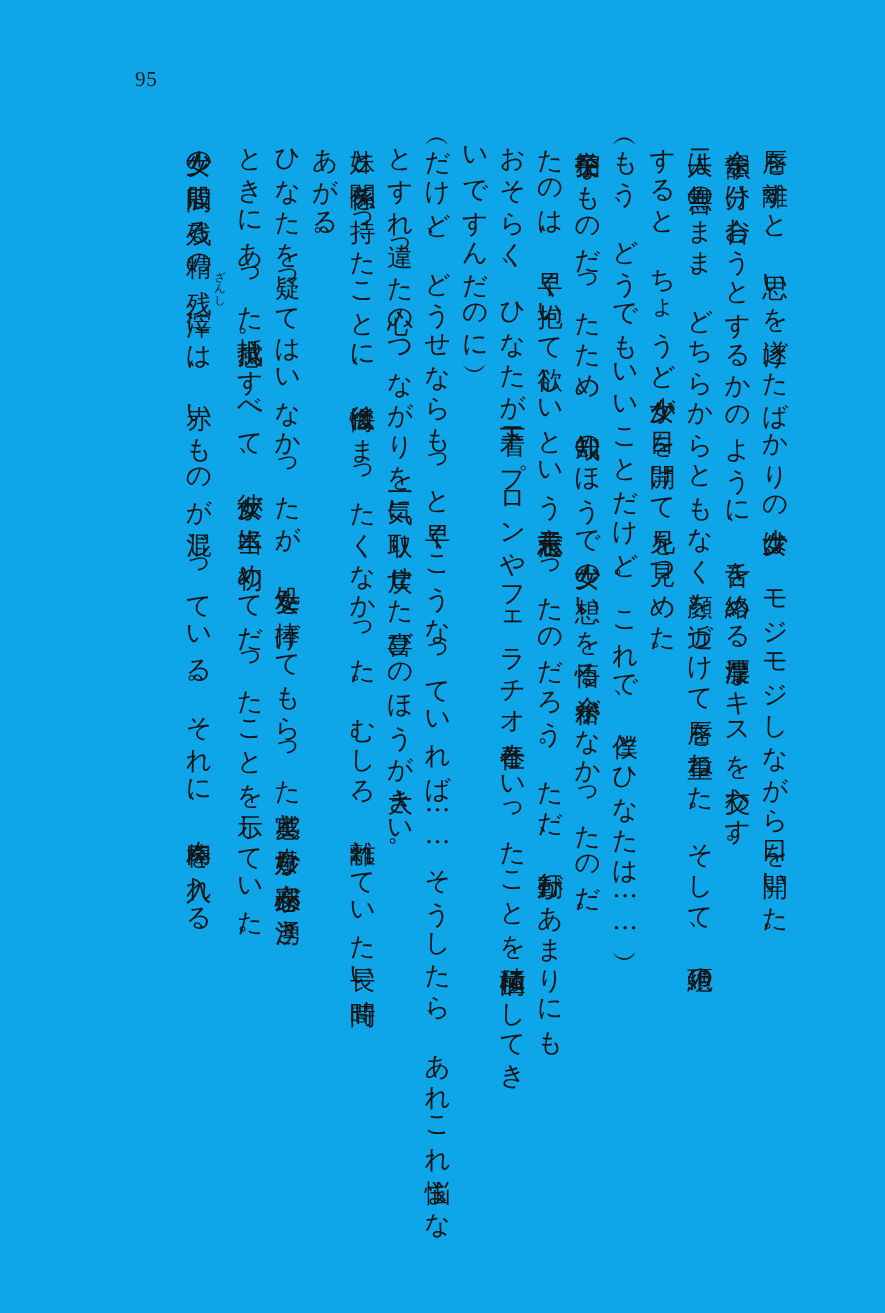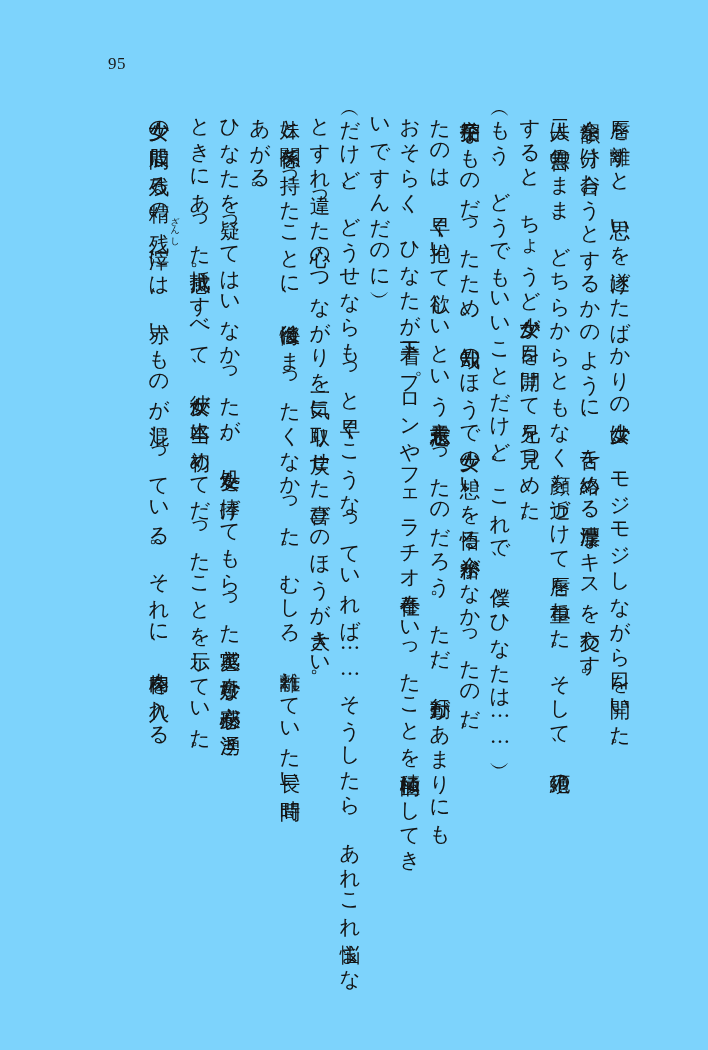--- a/index.html
+++ b/index.html
@@ -14,21 +14,21 @@
     color: #1a1a1a;
     position: relative;
     overflow: hidden;
   }
 
   .page {
     position: absolute;
     inset: 0;
     width: 708px;
     height: 1050px;
-    background: #7dd3fc;
+    background: #0ea5e9;
   }
 
   
   .page-number {
     position: absolute;
     left: 108px;
     top: 54px;
     font-size: 17px;
     font-family: "Liberation Serif", "DejaVu Serif", serif;
     color: #1a1a1a;

